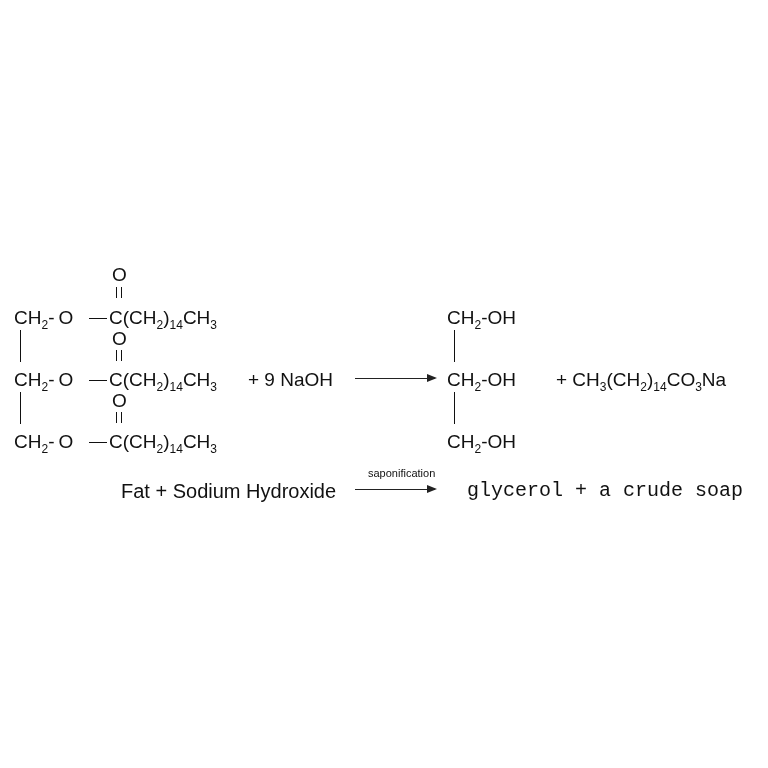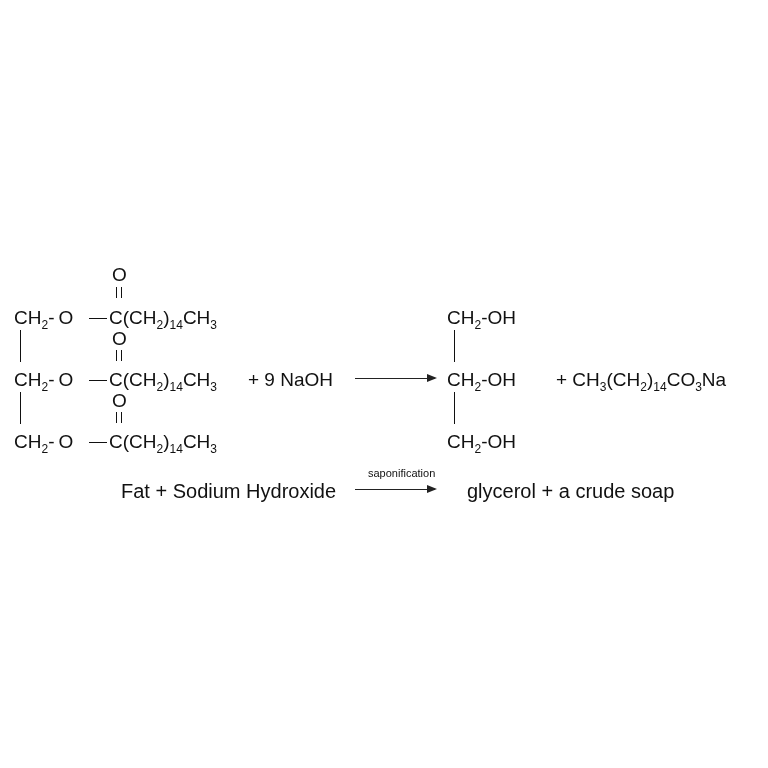--- a/index.html
+++ b/index.html
@@ -76,13 +76,13 @@
   </div>
 </div>
 
 <div class="t" style="left:556px;top:370px;">
   <span>+ CH</span><sub>3</sub><span>(CH</span><sub>2</sub><span>)</span><sub>14</sub><span>CO</span><sub>3</sub><span>Na</span>
 </div>
 
 <div class="word" style="left:104px;top:481px;">Fat + Sodium Hydroxide</div>
 <div class="small" style="left:356px;top:468px;margin-left:12px;">saponification</div>
 <div class="arrow" style="left:355px;top:489px;width:80px;"></div>
-<div class="word" style="left:450px;top:481px;">glycerol + a crude soap</div>
+<div class="word" style="left:450px;top:481px;font-family:Liberation Mono, monospace;">glycerol + a crude soap</div>
 
 </body></html>

